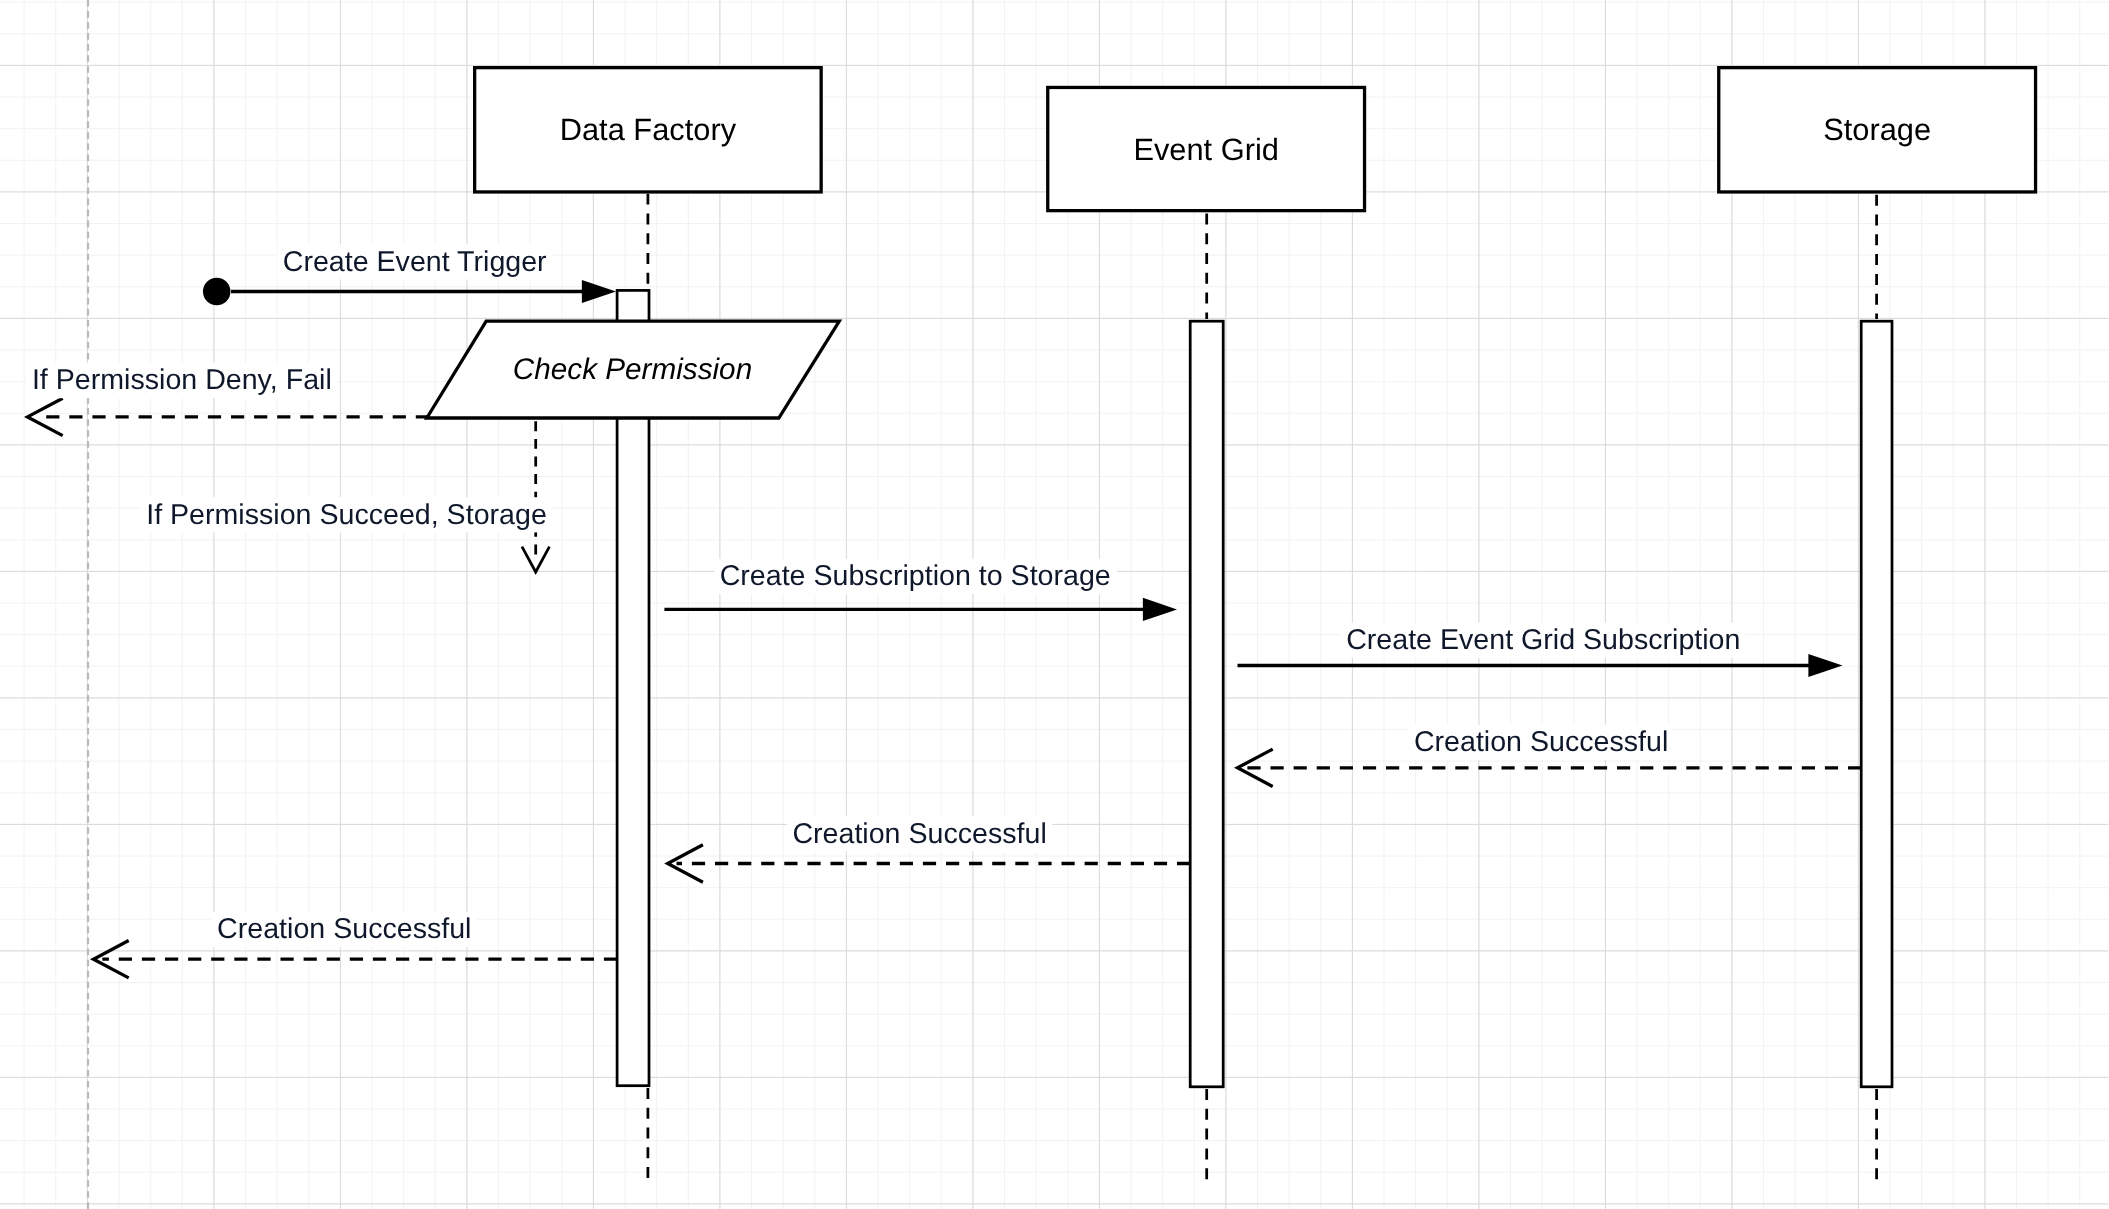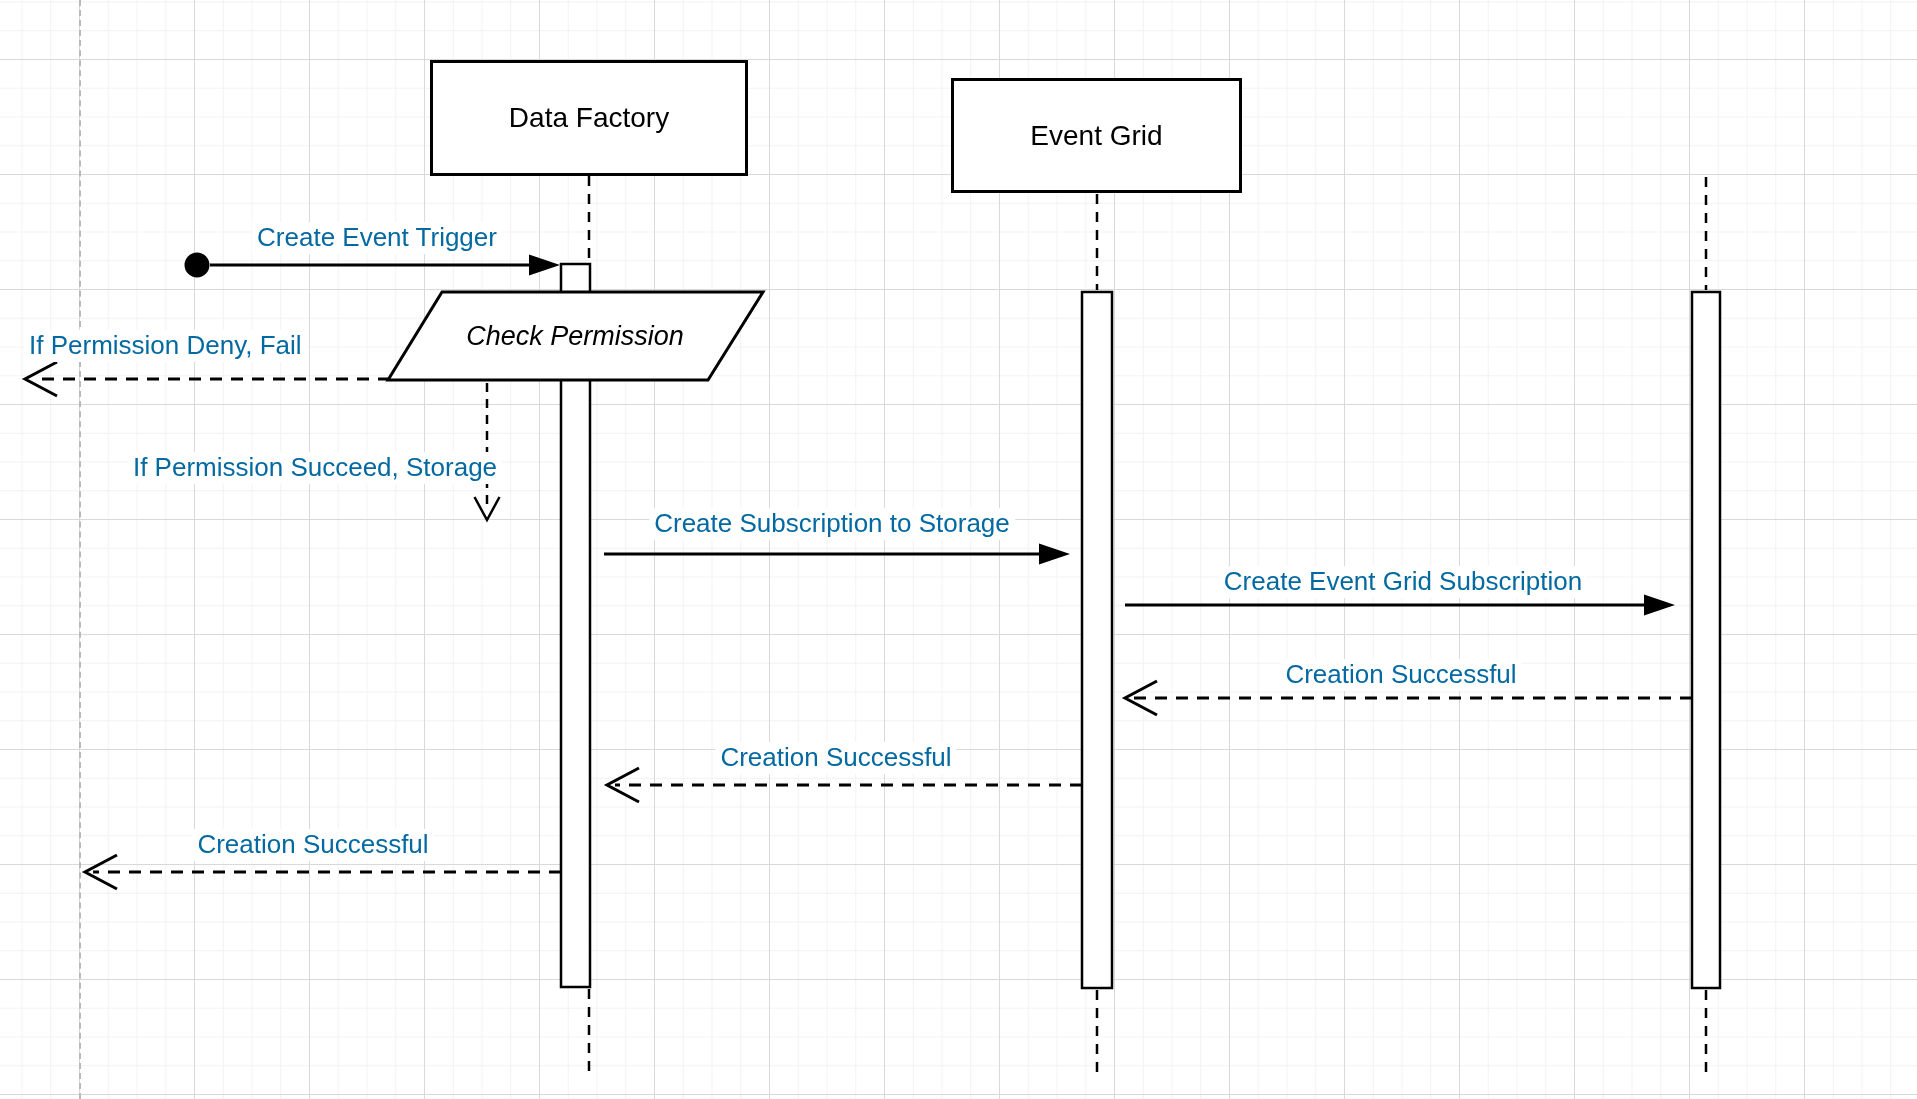--- a/index.html
+++ b/index.html
@@ -43,21 +43,21 @@
     display: flex;
     align-items: center;
     justify-content: center;
     font-size: 28px;
     color: #000000;
     z-index: 3;
   }
   .msg-label {
     position: absolute;
     background: #ffffff;
-    color: #0369a1;
+    color: #0f172a;
     font-size: 26px;
     line-height: 1.15;
     white-space: nowrap;
     padding: 1px 5px;
     z-index: 4;
   }
   .msg-label.centered { transform: translateX(-50%); }
   .shape-label {
     position: absolute;
     transform: translate(-50%, -50%);
@@ -137,20 +137,23 @@
       <path d="M117 855 L85 872 L117 889"></path>
     </g>
   </svg>
 
   <div class="actor-box" style="left:430px; top:60px; width:318px; height:116px;">
     <span>Data Factory</span>
   </div>
   <div class="actor-box" style="left:951px; top:61px; width:291px; height:115px;margin-top:17px;">
     <span>Event Grid</span>
   </div>
+  <div class="actor-box" style="left:1561px; top:60px; width:291px; height:116px;">
+    <span>Storage</span>
+  </div>
 
   <div class="msg-label centered" style="left:377px; top:222px;">Create Event Trigger</div>
 
   <div class="shape-label" style="left:575px; top:336px;font-style:italic;">Check Permission</div>
 
   <div class="msg-label" style="left:24px; top:330px;">If Permission Deny, Fail</div>
 
   <div class="msg-label centered" style="left:315px; top:452px;">If Permission Succeed, Storage</div>
 
   <div class="msg-label centered" style="left:832px; top:508px;text-align:center;">Create Subscription to Storage</div>

